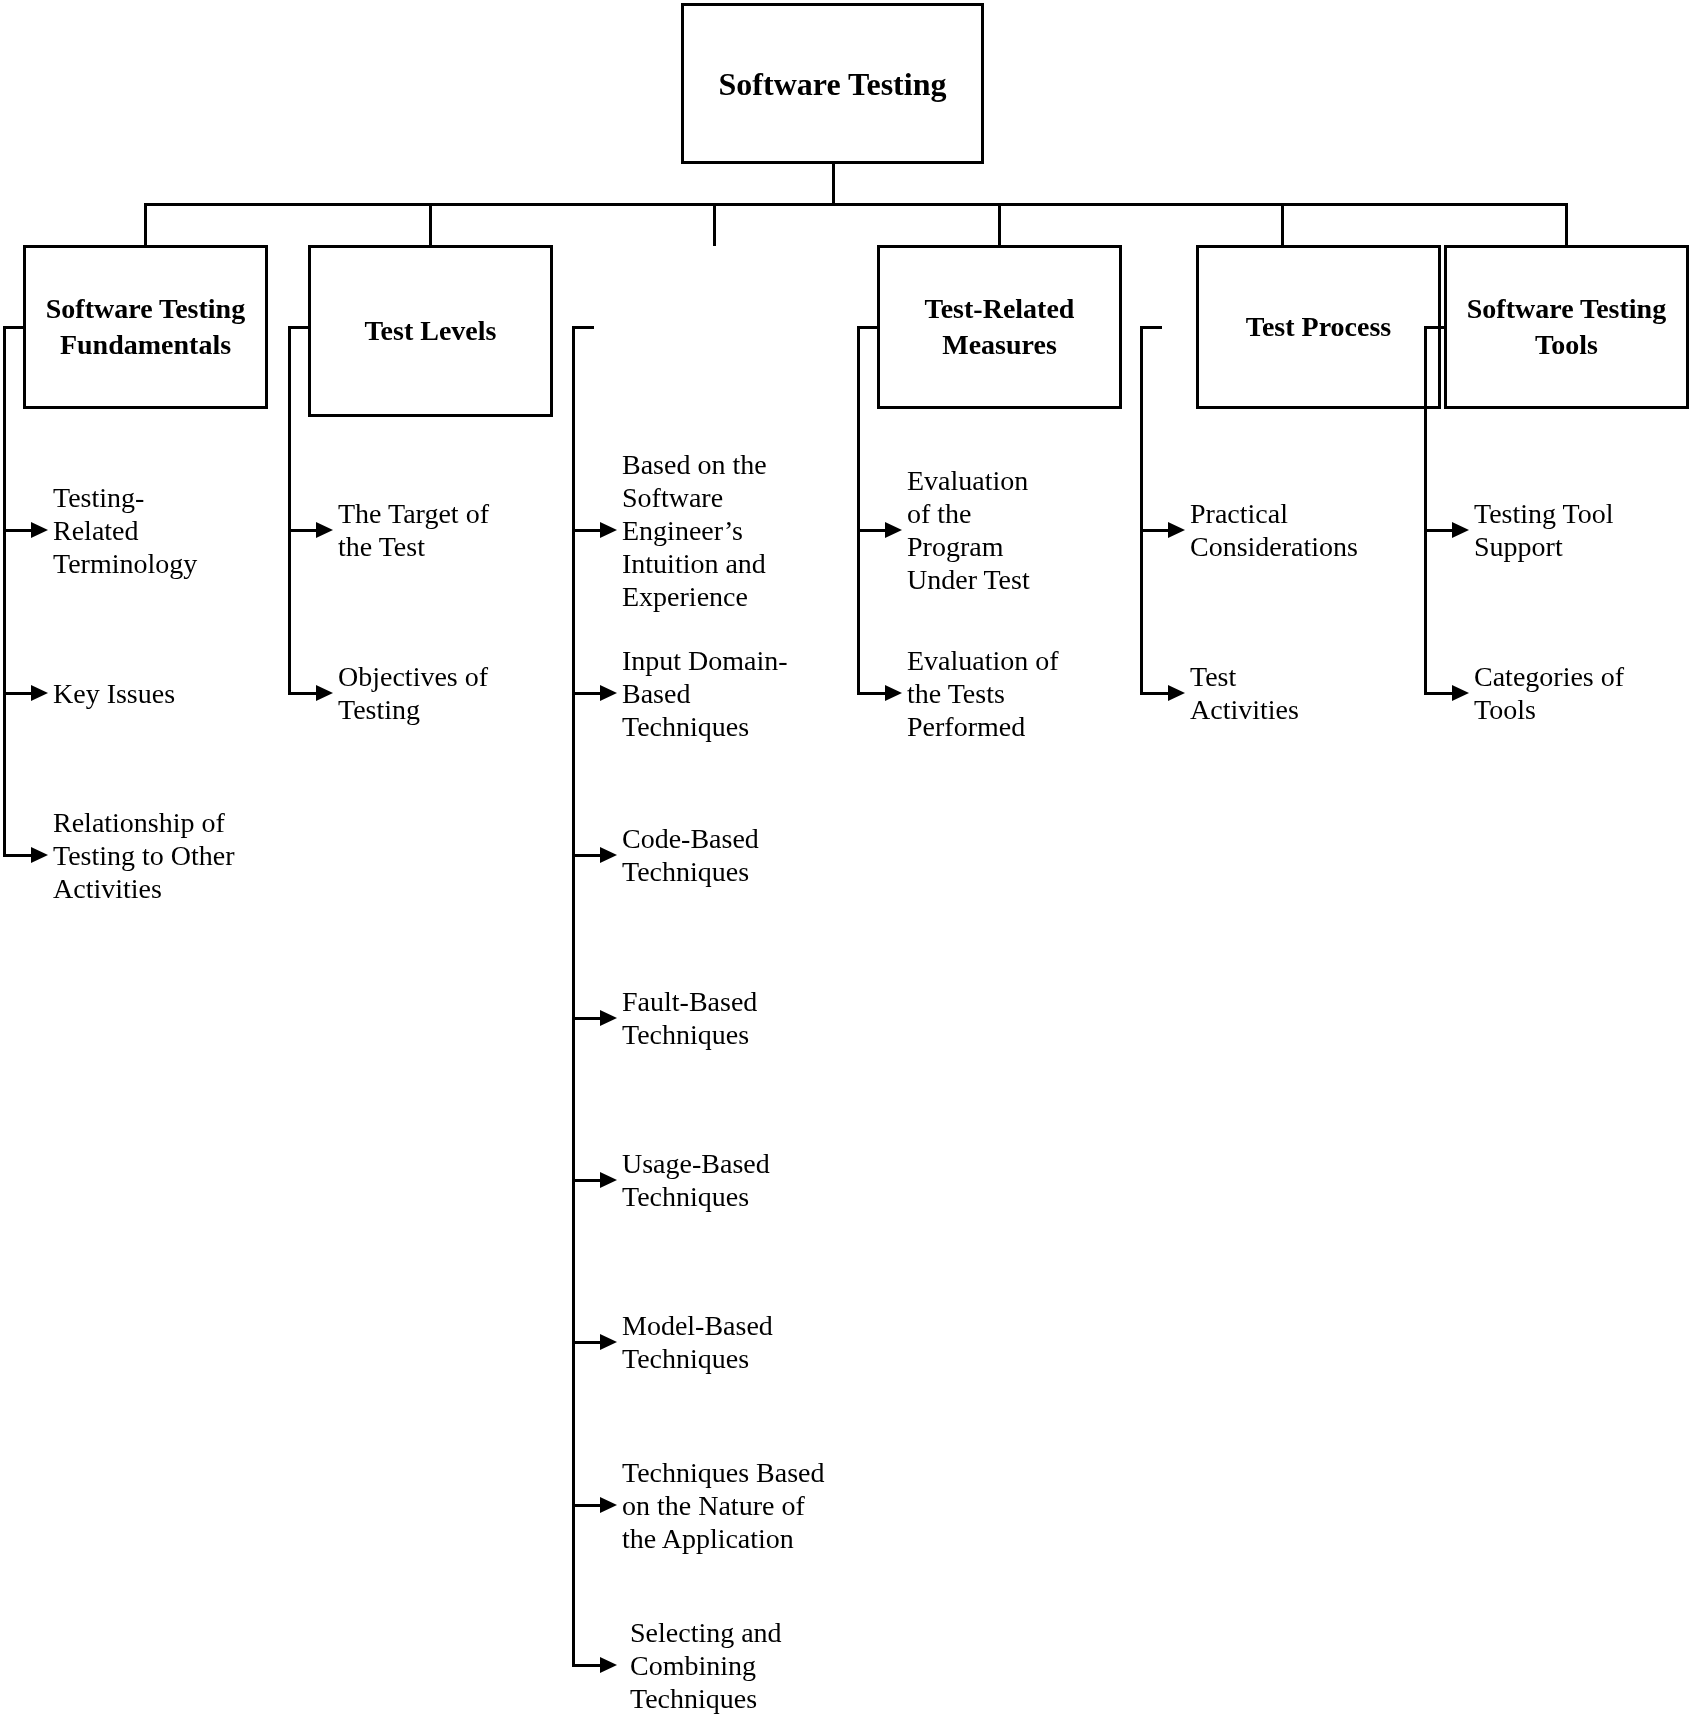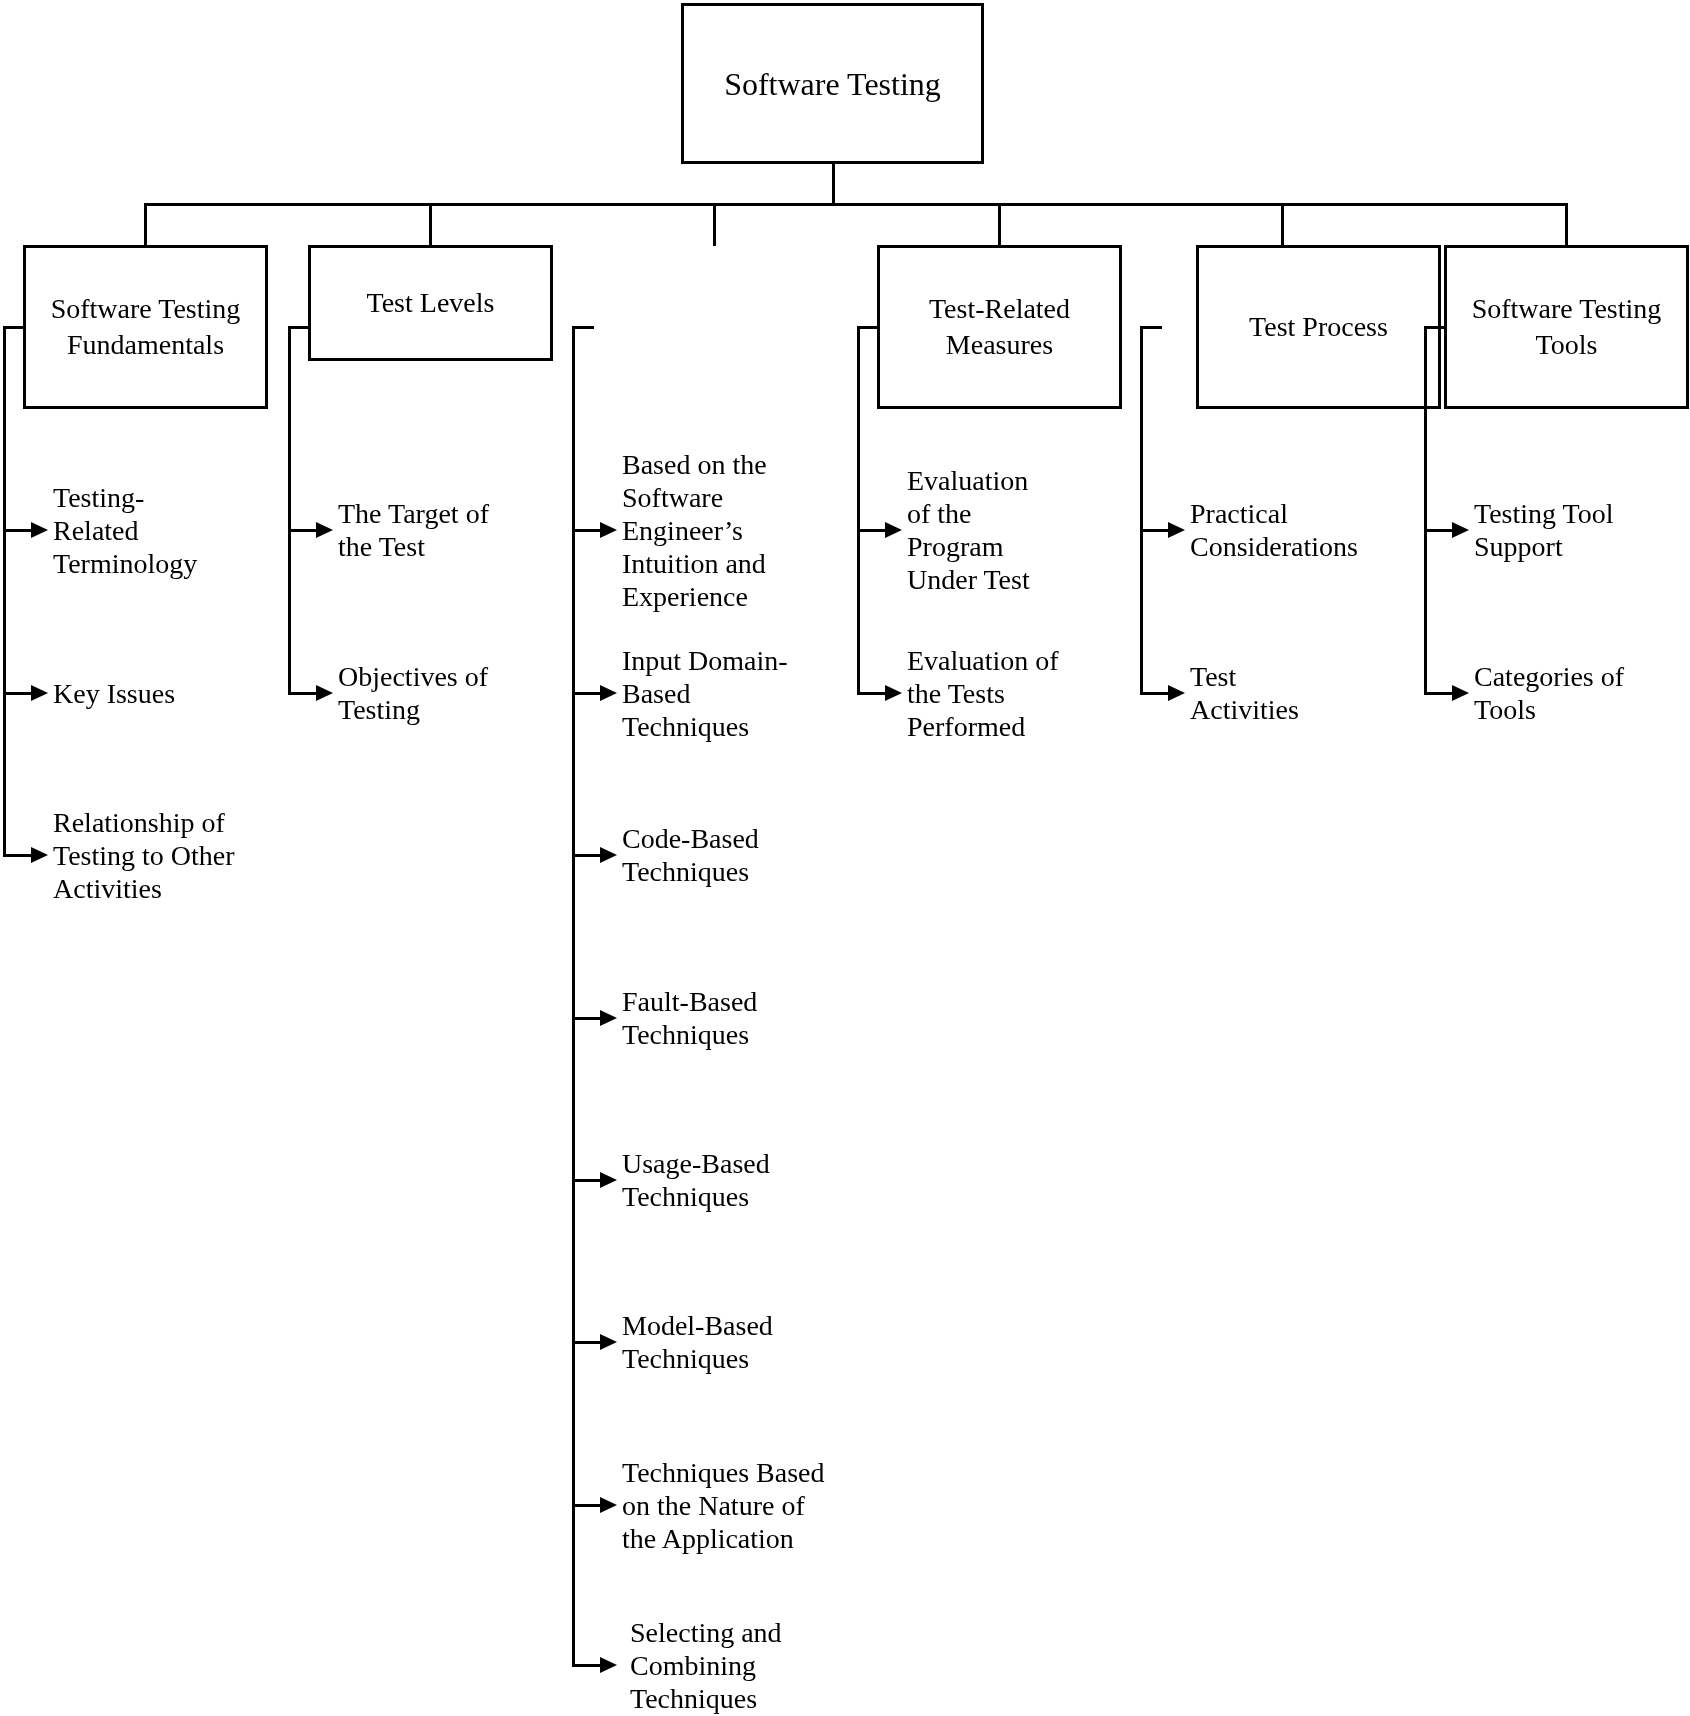--- a/index.html
+++ b/index.html
@@ -15,21 +15,21 @@
   .node-box {
     position: absolute;
     box-sizing: border-box;
     border: 3px solid #000000;
     background: #ffffff;
     display: flex;
     flex-direction: column;
     align-items: center;
     justify-content: center;
     text-align: left;
-    font-weight: normal;
+    font-weight: bold;
   }
   .root-box { font-size: 32px; line-height: 40px; }
   .cat-box  { font-size: 28px; line-height: 36px; }
   .line { position: absolute; background: #000000; }
   .arrow-head {
     position: absolute;
     width: 0; height: 0;
     border-top: 8px solid transparent;
     border-bottom: 8px solid transparent;
     border-left: 17px solid #000000;
@@ -77,21 +77,21 @@
     <div class="leaf-label" style="left: 53px; top: 693px;">
       <div>Key Issues</div>
     </div>
     <div class="line" style="left: 3px; top: 853.5px; width: 30px; height: 3px;"></div>
     <div class="arrow-head" style="left: 31px; top: 847px;"></div>
     <div class="leaf-label" style="left: 53px; top: 855px;">
       <div>Relationship of</div>
       <div>Testing to Other</div>
       <div>Activities</div>
     </div>
-    <div class="node-box cat-box" style="left: 308px; top: 245px; width: 245px; height: 116px;">
+    <div class="node-box cat-box" style="left: 308px; top: 245px; width: 245px; height: 172px;">
       <div>Test Levels</div>
     </div>
     <div class="line" style="left: 288px; top: 325.5px; width: 22px; height: 3px;"></div>
     <div class="line" style="left: 288px; top: 325.5px; width: 3px; height: 369px;"></div>
     <div class="line" style="left: 288px; top: 528.5px; width: 30px; height: 3px;"></div>
     <div class="arrow-head" style="left: 316px; top: 522px;"></div>
     <div class="leaf-label" style="left: 338px; top: 530px;">
       <div>The Target of</div>
       <div>the Test</div>
     </div>

